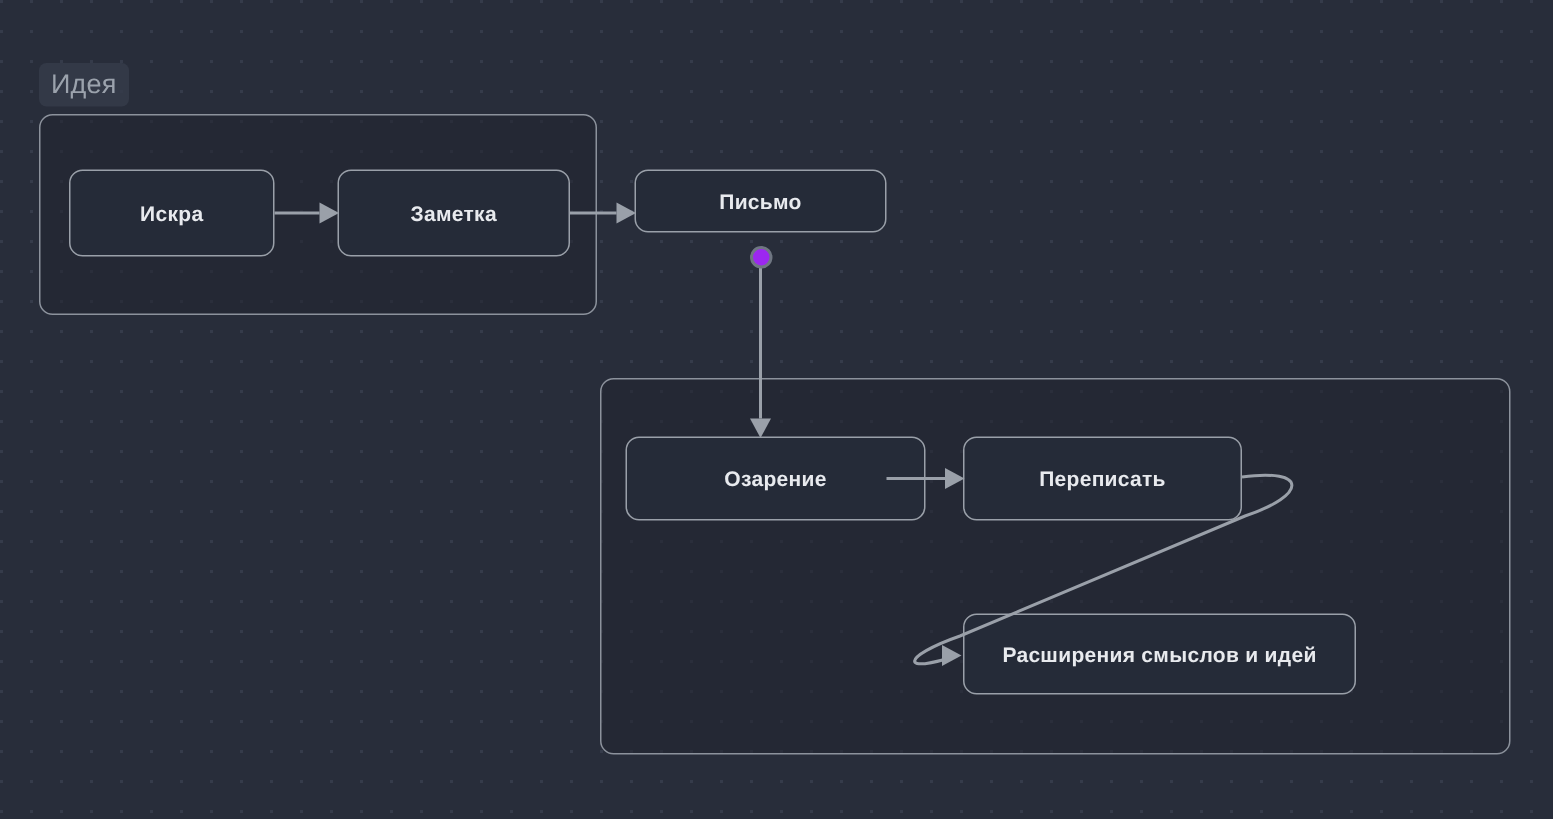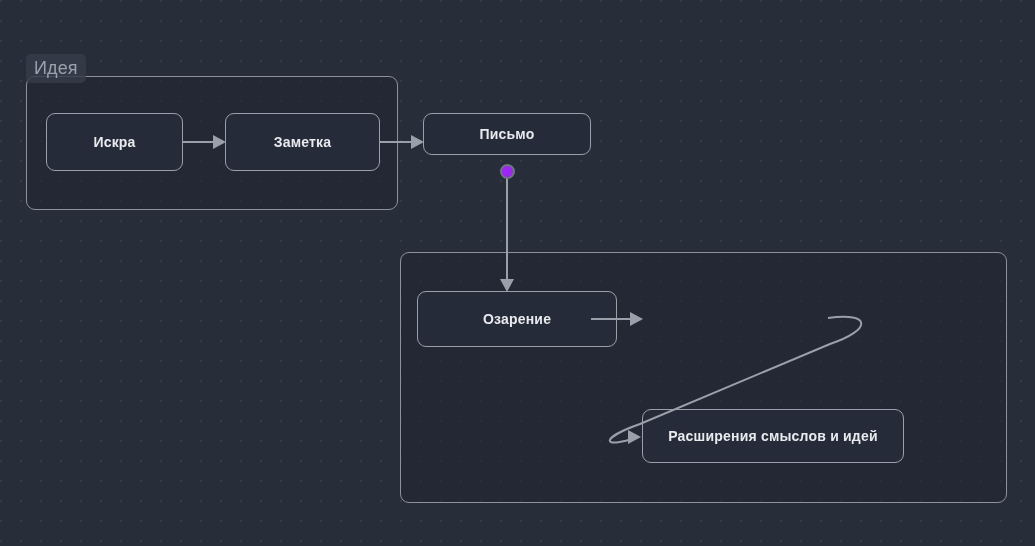--- a/index.html
+++ b/index.html
@@ -33,21 +33,20 @@
     position: absolute;
     box-sizing: border-box;
     color: #9ba2ac;
     font-size: 18px;
     line-height: 1;
     padding: 5px 8px 6px 8px;
     border-radius: 5px;
     background: rgba(54, 60, 74, 0.82);
     white-space: nowrap;
     letter-spacing: 0.1px;
-    margin-top: 12px;
   }
 
   
   .node {
     position: absolute;
     box-sizing: border-box;
     border: 1.4px solid #9aa0a9;
     border-radius: 9px;
     background: #252b38;
     color: #e8eaee;
@@ -140,20 +139,23 @@
   </div>
 
   <div class="node" style="left:423px; top:113px; width:168px; height:42px;">
     <span class="node-label">Письмо</span>
   </div>
 
   <div class="node" style="left:417px; top:291px; width:200px; height:56px;">
     <span class="node-label">Озарение</span>
   </div>
 
+  <div class="node" style="left:642px; top:291px; width:186px; height:56px;">
+    <span class="node-label">Переписать</span>
+  </div>
 
   <div class="node" style="left:642px; top:409px; width:262px; height:54px;">
     <span class="node-label">Расширения смыслов и идей</span>
   </div>
 
   <div class="handle" style="left:499.5px; top:163.5px;"></div>
 
 </div>
 
 </body></html>

